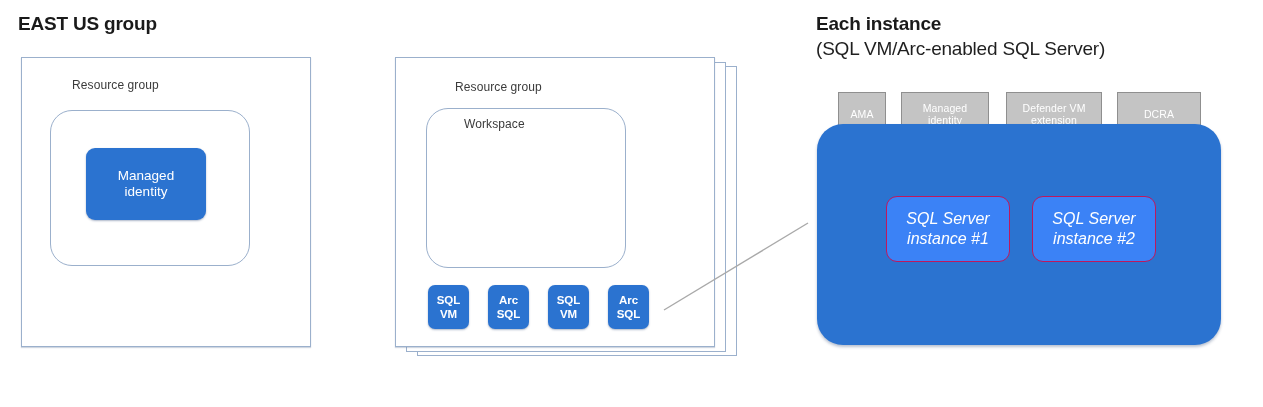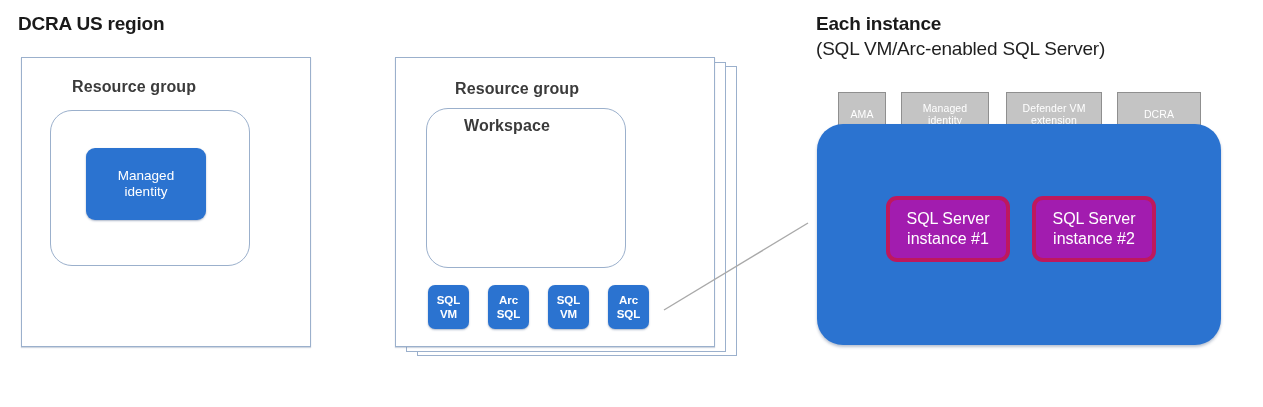--- a/index.html
+++ b/index.html
@@ -53,25 +53,24 @@
   .round-box {
     position: absolute;
     background: #ffffff;
     border: 1.3px solid #9bb0cc;
     border-radius: 22px;
     box-sizing: border-box;
   }
 
   .group-label {
     position: absolute;
-    font-size: 16px;
+    font-size: 12px;
     color: #3b3b3b;
     white-space: nowrap;
     letter-spacing: 0.1px;
-    font-weight: bold;
   }
 
   
   .blue-tile {
     position: absolute;
     background: #2b73d0;
     border-radius: 9px;
     box-sizing: border-box;
     display: flex;
     align-items: center;
@@ -109,48 +108,49 @@
     text-align: center;
     color: #ffffff;
     font-size: 10.5px;
     line-height: 12.5px;
     letter-spacing: 0.1px;
   }
 
   
   .instance-tile {
     position: absolute;
-    background: #a21caf;
-    border: 4px solid #be185d;
+    background: #3b82f6;
+    border: 1px solid #be185d;
     border-radius: 11px;
     box-sizing: border-box;
     display: flex;
     align-items: center;
     justify-content: center;
     text-align: center;
     color: #ffffff;
     font-size: 16px;
     line-height: 20px;
+    font-style: italic;
   }
 
   .connector-svg {
     position: absolute;
     left: 0;
     top: 0;
     width: 1263px;
     height: 407px;
     pointer-events: none;
   }
 </style>
 </head>
 <body>
 
 <div id="canvas">
 
-  <div class="panel-title" style="left:18px; top:12px;">DCRA US region</div>
+  <div class="panel-title" style="left:18px; top:12px;">EAST US group</div>
 
   <div class="outer-box shadowed" style="left:21px; top:57px; width:290px; height:290px;"></div>
 
   <div class="group-label" style="left:72px; top:78px;">Resource group</div>
 
   <div class="round-box" style="left:50px; top:110px; width:200px; height:156px;"></div>
 
   <div class="blue-tile" style="left:86px; top:148px; width:120px; height:72px; flex-direction:column;">
     <span>Managed</span>
     <span>identity</span>

